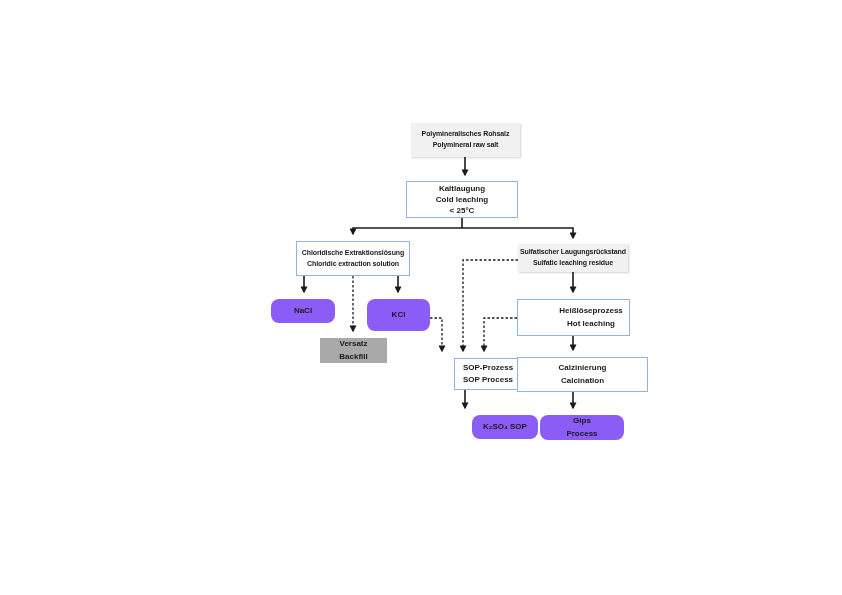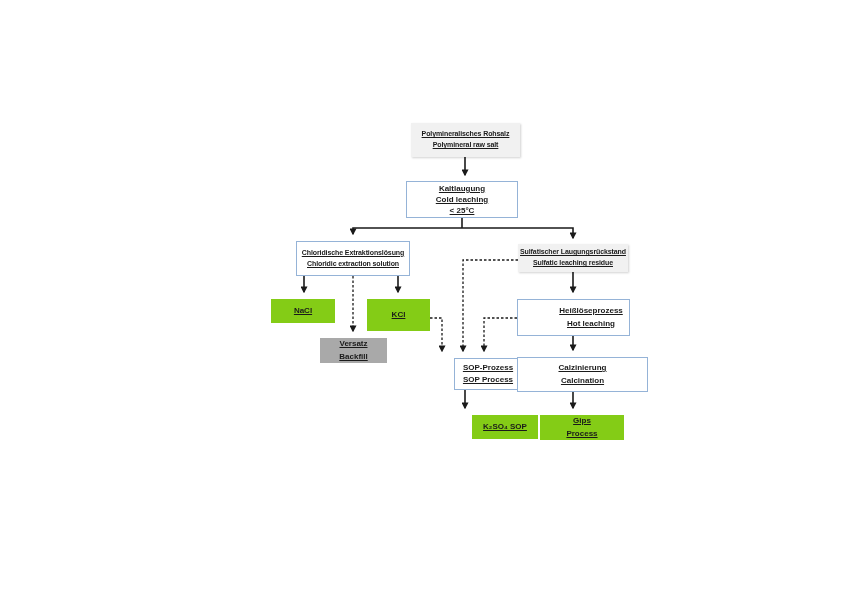--- a/index.html
+++ b/index.html
@@ -14,26 +14,25 @@
   .box{
     position:absolute;
     box-sizing:border-box;
     display:flex;flex-direction:column;
     justify-content:center;align-items:center;
     text-align:center;
     font-weight:bold;
     font-size:8px;
     line-height:1.55;
     color:#1a1a1a;
-    text-decoration:underline;
   }
   .box .ln{white-space:nowrap;}
   .plain{background:#f1f1f1;box-shadow:1px 1px 2px rgba(0,0,0,0.18);}
   .bordered{background:#ffffff;border:1.5px solid #95b3d7;}
-  .green{background:#84cc16;}
+  .green{background:#8b5cf6;border-radius:8px;}
   .gray{background:#a9a9a9;}
   .tight{font-size:7px;letter-spacing:-0.1px;}
 </style>
 </head>
 <body>
 
 <div class="canvas">
 
   <svg class="connectors" viewBox="0 0 842 595" xmlns="http://www.w3.org/2000/svg">
     <defs>

